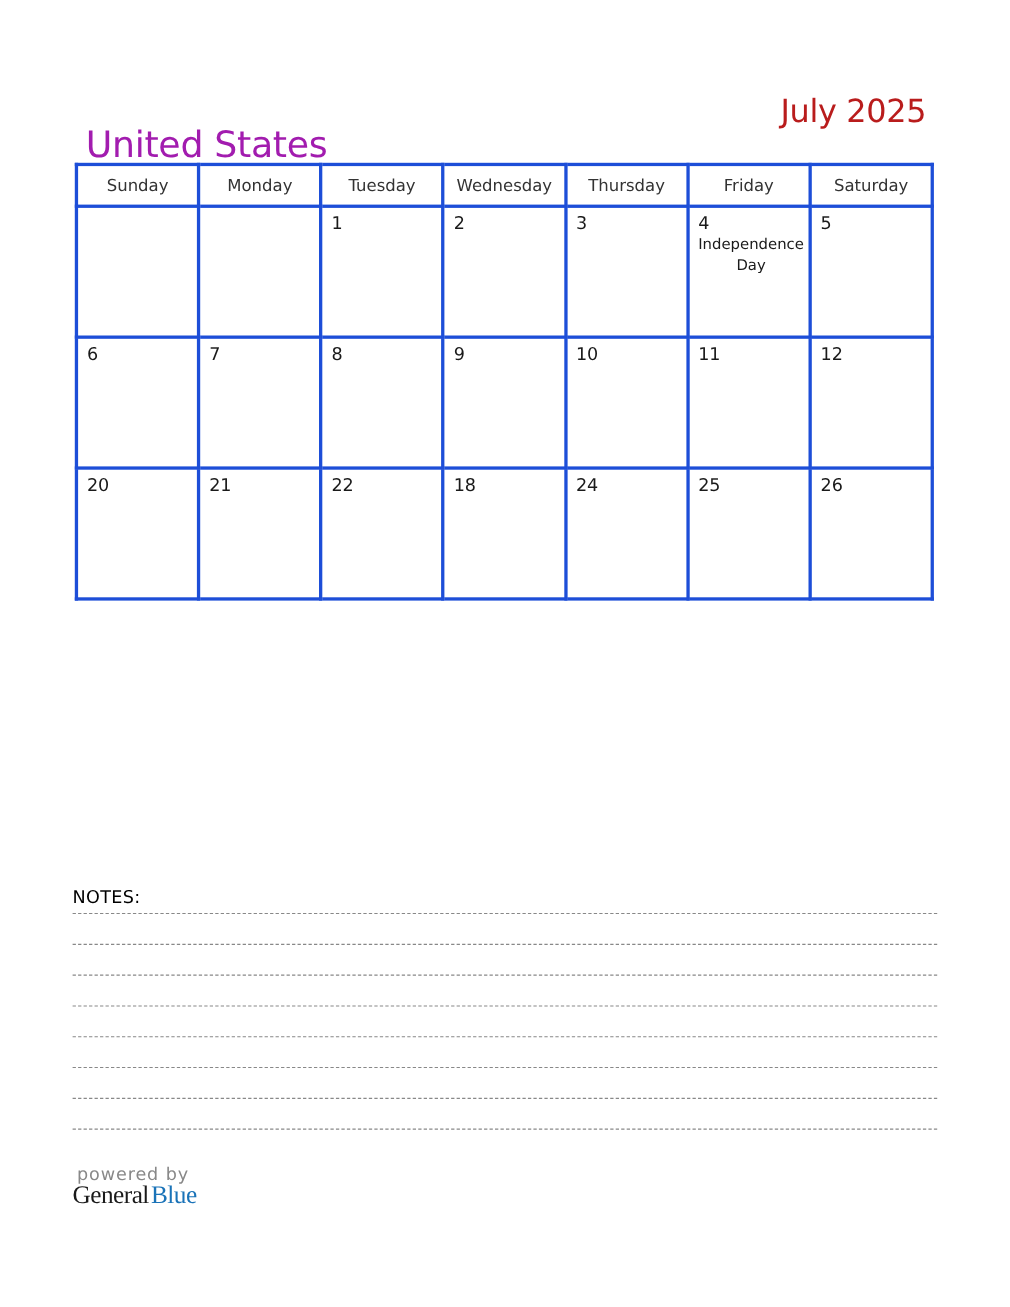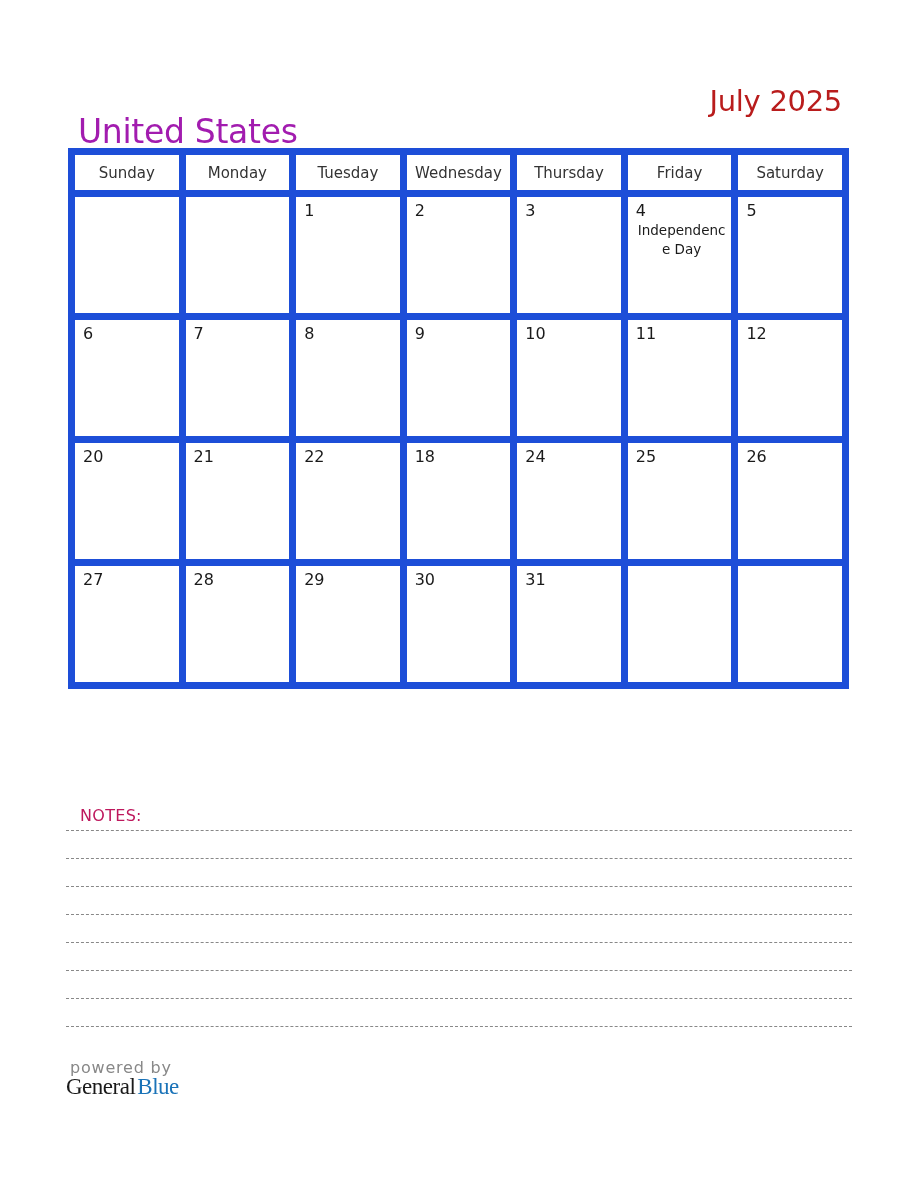--- a/index.html
+++ b/index.html
@@ -1,25 +1,25 @@
 <!DOCTYPE html>
 <html><head>
   <meta charset="utf-8">
   <style>
     html, body { margin: 0; padding: 0; background: #ffffff; }
     body { width: 918px; height: 1188px; position: relative; font-family: "DejaVu Sans", sans-serif; color: #1a1a1a; overflow: hidden; }
     .title { position: absolute; left: 78px; top: 84px; font-size: 33px; font-weight: normal; letter-spacing: -0.3px; color: #a21caf; margin-top: 28px; }
     .month { position: absolute; right: 76px; top: 84px; font-size: 29px; color: #b91c1c; letter-spacing: -0.3px; }
     .cal { position: absolute; left: 68px; top: 148px; width: 781px; border-collapse: collapse; table-layout: fixed; }
-    .cal th, .cal td { border: 7px solid #1d4ed8; }
+    .cal th, .cal td { border: 3px solid #1d4ed8; }
     .cal th { height: 35px; font-weight: normal; font-size: 15px; color: #333; text-align: center; vertical-align: middle; padding: 0; }
     .cal td { height: 116px; vertical-align: top; padding: 0; }
     .day-num { display: block; font-size: 16px; color: #1a1a1a; padding: 4px 0 0 8px; line-height: 19px; }
     .holiday { display: block; font-size: 13.5px; color: #1a1a1a; padding: 1px 4px 0 8px; line-height: 19px; word-break: break-all; text-align: center; }
-    .notes-label { position: absolute; left: 80px; top: 806px; font-size: 16px; color: #be185d; letter-spacing: 0.3px; }
+    .notes-label { position: absolute; left: 66px; top: 806px; font-size: 16px; color: #000000; letter-spacing: 0.3px; }
     .note-line { position: absolute; left: 66px; width: 786px; border-top: 1px dashed #888; height: 0; }
     .powered { position: absolute; left: 70px; top: 1058px; font-size: 16px; color: #888; letter-spacing: 0.8px; }
     .brand { position: absolute; left: 66px; top: 1074px; font-size: 23px; letter-spacing: -0.5px; font-family: Liberation Serif, serif; }
     .brand .g { color: #1a1a1a; }
     .brand .b { color: #1a73b8; margin-left: 2px; }
   </style>
 </head>
 <body>
 
 <div class="title">United States</div>
@@ -101,43 +101,20 @@
       <td>
           <span class="day-num">24</span>
         </td>
       <td>
           <span class="day-num">25</span>
         </td>
       <td>
           <span class="day-num">26</span>
         </td>
     </tr>
-    <tr>
-      <td>
-          <span class="day-num">27</span>
-        </td>
-      <td>
-          <span class="day-num">28</span>
-        </td>
-      <td>
-          <span class="day-num">29</span>
-        </td>
-      <td>
-          <span class="day-num">30</span>
-        </td>
-      <td>
-          <span class="day-num">31</span>
-        </td>
-      <td>
-          <span class="day-num"></span>
-        </td>
-      <td>
-          <span class="day-num"></span>
-        </td>
-    </tr>
   </tbody>
 </table>
 
 <div class="notes-label">NOTES:</div>
 <div class="note-line" style="top:830px;"></div>
 <div class="note-line" style="top:858px;"></div>
 <div class="note-line" style="top:886px;"></div>
 <div class="note-line" style="top:914px;"></div>
 <div class="note-line" style="top:942px;"></div>
 <div class="note-line" style="top:970px;"></div>

